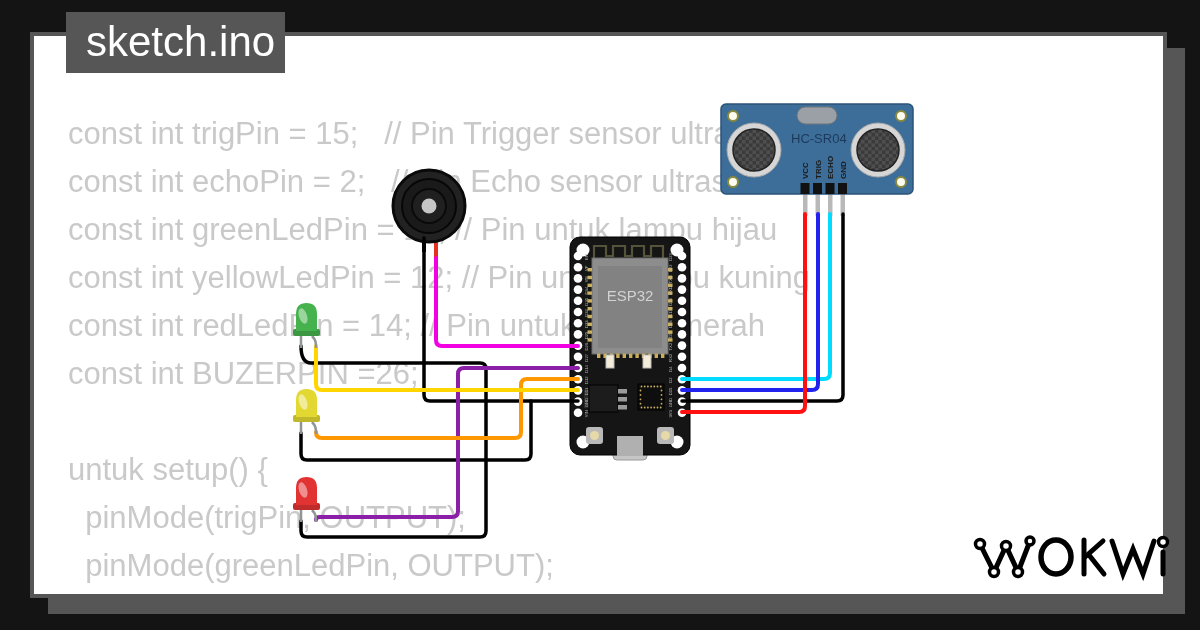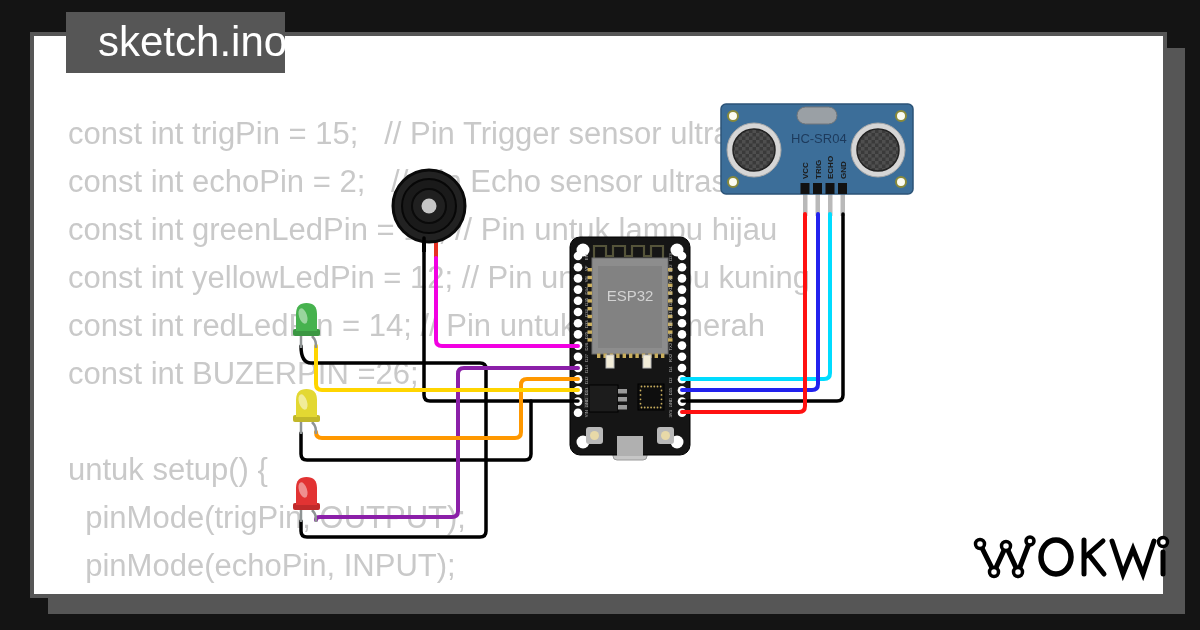--- a/index.html
+++ b/index.html
@@ -20,42 +20,41 @@
   .code-lines{position:absolute;left:34px;top:74px;}
   .code-line{
     height:48px;line-height:48px;font-size:31px;color:#c9c9c9;
     white-space:pre;font-family:"Liberation Sans", sans-serif;
   }
   .tab{
     position:absolute;left:66px;top:12px;width:219px;height:61px;
     background:#565656;z-index:3;
   }
   .tab-label{
-    display:block;padding-left:32px;line-height:60px;font-size:42px;color:#ffffff;
+    display:block;padding-left:20px;line-height:60px;font-size:42px;color:#ffffff;
   }
   .circuit-svg{position:absolute;left:0;top:0;z-index:2;}
   .logo-wrap{position:absolute;left:962px;top:524px;z-index:2;}
 </style>
 </head>
 <body>
 
 <div class="card"></div>
 
 <div class="code-clip">
   <div class="code-lines" id="code-lines">
       <div class="code-line">const int trigPin = 15;   // Pin Trigger sensor ultrasonik</div>
       <div class="code-line">const int echoPin = 2;   // Pin Echo sensor ultrasonik</div>
       <div class="code-line">const int greenLedPin = 13; // Pin untuk lampu hijau</div>
       <div class="code-line">const int yellowLedPin = 12; // Pin untuk lampu kuning</div>
       <div class="code-line">const int redLedPin = 14; // Pin untuk lampu merah</div>
       <div class="code-line">const int BUZERPIN =26;</div>
       <div class="code-line"></div>
       <div class="code-line">untuk setup() {</div>
       <div class="code-line">  pinMode(trigPin, OUTPUT);</div>
-      <div class="code-line">  pinMode(echoPin, INPUT);</div>
       <div class="code-line">  pinMode(greenLedPin, OUTPUT);</div>
     </div>
 </div>
 
 <div class="tab">
   <span class="tab-label">sketch.ino</span>
 </div>
 
 <svg class="circuit-svg" width="1200" height="630" viewBox="0 0 1200 630">
   <defs>

